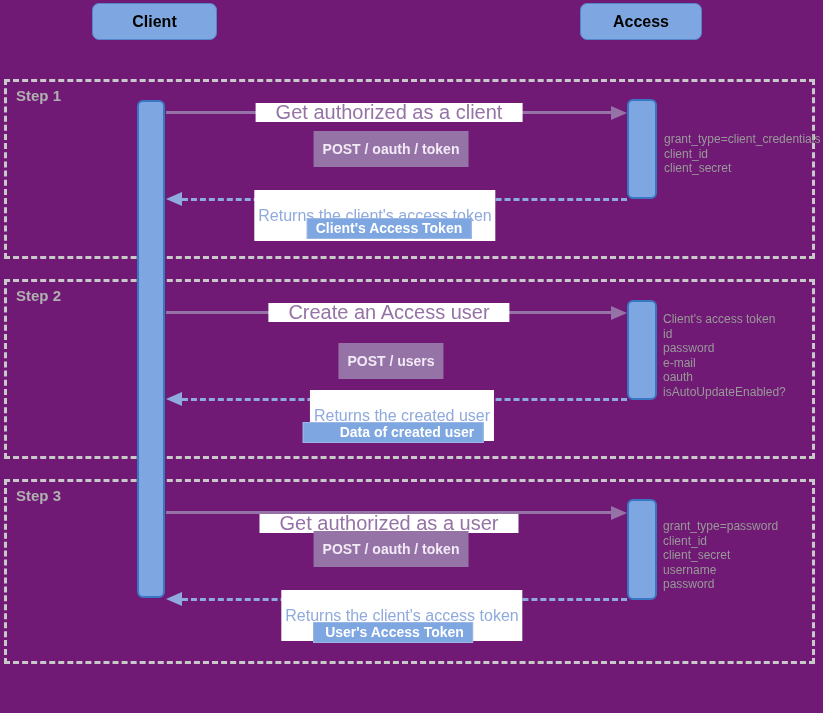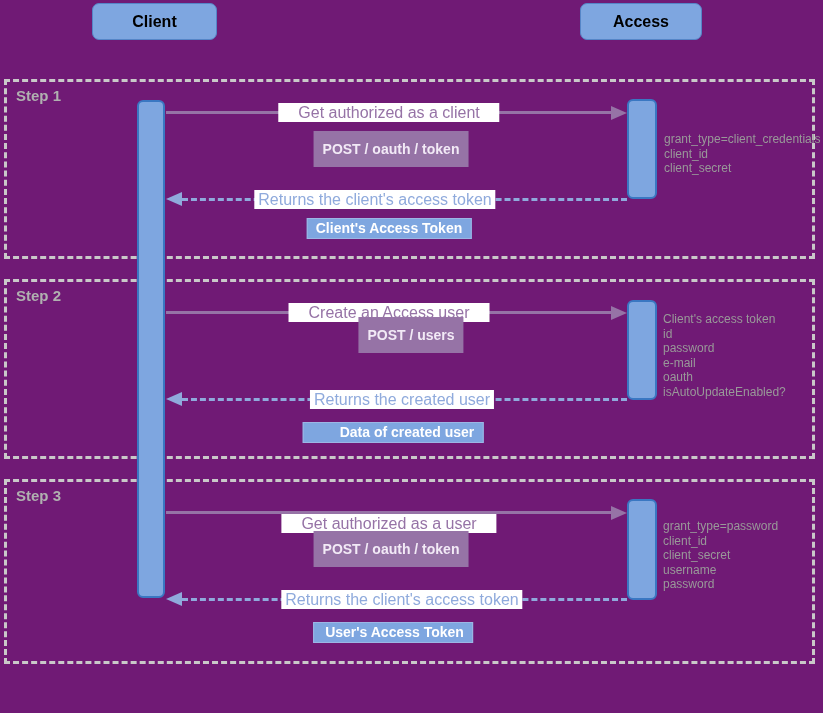--- a/index.html
+++ b/index.html
@@ -37,27 +37,27 @@
   }
   .resp-line{position:absolute;height:0;border-top:3px dashed #8FAADC;z-index:3;}
   .resp-head{
     position:absolute;width:0;height:0;z-index:3;
     border-top:7px solid transparent;border-bottom:7px solid transparent;
     border-right:16px solid #8FAADC;
   }
   
   .req-msg{
     position:absolute;transform:translateX(-50%);white-space:nowrap;
-    background:#FFF;color:#9673A6;font-size:16px;line-height:19px;
+    background:#FFF;color:#9673A6;font-size:20px;line-height:19px;
     padding:0 20px;z-index:4;
   }
   .resp-msg{
     position:absolute;transform:translateX(-50%);white-space:nowrap;
     background:#FFF;color:#8FAADC;font-size:16px;line-height:19px;
-    padding:0 4px;z-index:4;
+    padding:16px 4px;z-index:4;
   }
   .endpoint{
     position:absolute;transform:translateX(-50%);white-space:nowrap;
     background:#9673A6;color:#F2EAF6;font-size:14px;font-weight:bold;
     line-height:16px;padding:10px 9px;z-index:4;
   }
   .badge{
     position:absolute;transform:translateX(-50%);white-space:nowrap;
     background:#7EA6E0;color:#FFF;font-size:14px;font-weight:bold;
     line-height:17px;padding:1px 8px;border:1px solid #9CB6E4;z-index:4;
@@ -104,21 +104,21 @@
     <div>client_secret</div>
   </div>
   <div class="resp-line" style="left:182px;top:198px;width:445px;"></div>
   <div class="resp-head" style="left:166px;top:192px;"></div>
   <div class="resp-msg" style="left:375px;top:190px;">Returns the client's access token</div>
   <div class="badge" style="left:389px;top:218px;">Client's Access Token</div>
 
   <div class="req-line" style="left:166px;top:311px;width:446px;"></div>
   <div class="req-head" style="left:611px;top:306px;"></div>
   <div class="req-msg" style="left:389px;top:303px;">Create an Access user</div>
-  <div class="endpoint" style="left:391px;top:317px;margin-left:20px;">POST / users</div>
+  <div class="endpoint" style="left:391px;top:343px;">POST / users</div>
   <div class="params" style="left:663px;top:312px;">
     <div>Client's access token</div>
     <div>id</div>
     <div>password</div>
     <div>e-mail</div>
     <div>oauth</div>
     <div>isAutoUpdateEnabled?</div>
   </div>
   <div class="resp-line" style="left:182px;top:398px;width:445px;"></div>
   <div class="resp-head" style="left:166px;top:392px;"></div>

